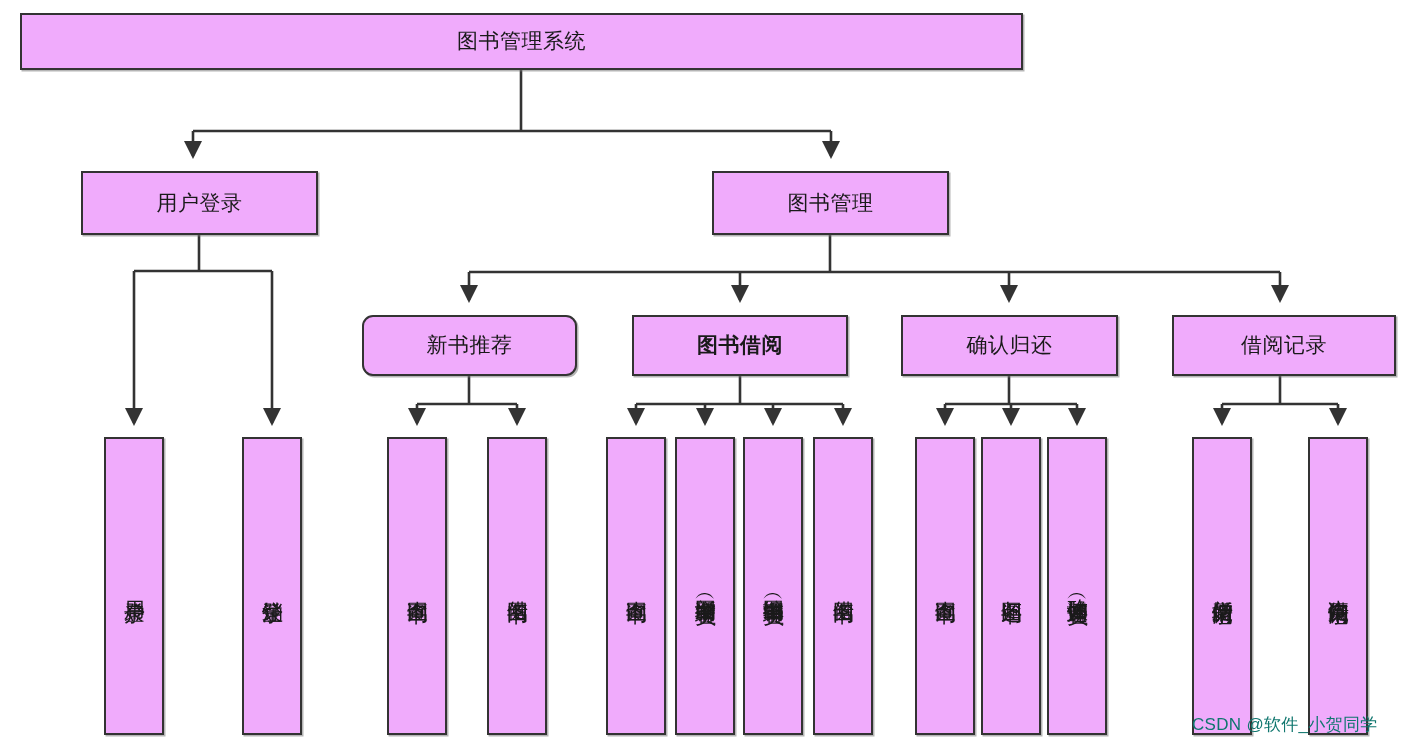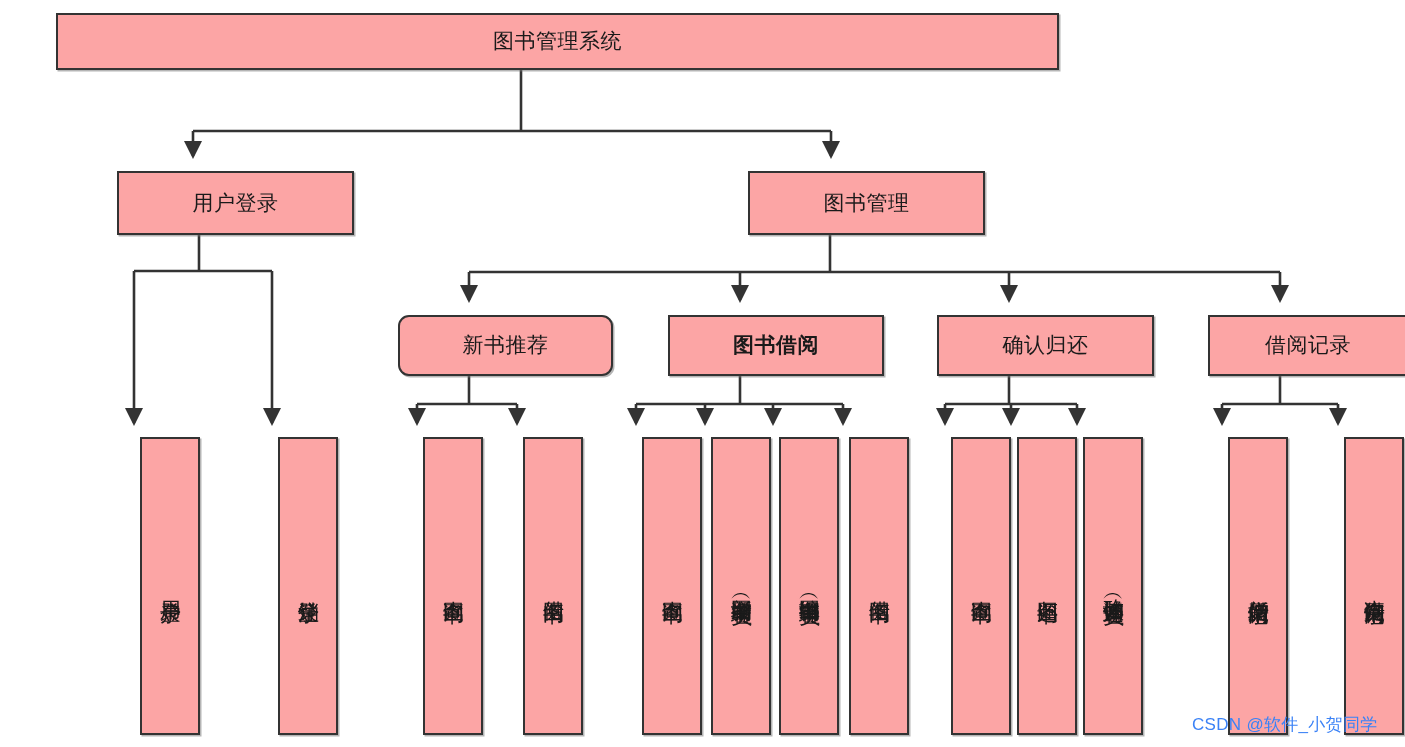--- a/index.html
+++ b/index.html
@@ -20,27 +20,26 @@
   #diagram-svg {
     position: absolute;
     left: 0;
     top: 0;
     width: 1405px;
     height: 747px;
   }
   .node-box {
     position: absolute;
     box-sizing: border-box;
-    background: #fca5a5;
+    background: #f0abfc;
     border: 2px solid #333333;
     display: flex;
     align-items: center;
     justify-content: center;
     box-shadow: 1.5px 1.5px 0 0 rgba(120,120,120,0.55);
-    margin-left: 36px;
   }
   .node-label-h {
     font-size: 21px;
     color: #1a1a1a;
     line-height: 1.15;
     white-space: nowrap;
     letter-spacing: 0.5px;
   }
   .node-box.vertical {
     align-items: center;
@@ -53,21 +52,21 @@
     text-orientation: upright;
     line-height: 1.28;
     letter-spacing: 1px;
     max-height: 100%;
   }
   #watermark {
     position: absolute;
     left: 1192px;
     top: 713px;
     font-size: 17px;
-    color: #3b82f6;
+    color: #0f766e;
     white-space: nowrap;
     letter-spacing: 0.3px;
   }
 </style>
 </head>
 <body>
 
 <div id="stage">
 
   <svg id="diagram-svg" viewBox="0 0 1405 747" xmlns="http://www.w3.org/2000/svg">
@@ -133,21 +132,21 @@
 
   <div class="node-box" style="left:362px; top:315px; width:215px; height:61px;border-radius:11px;">
     <span class="node-label-h">新书推荐</span>
   </div>
   <div class="node-box" style="left:632px; top:315px; width:216px; height:61px;font-weight:bold;">
     <span class="node-label-h">图书借阅</span>
   </div>
   <div class="node-box" style="left:901px; top:315px; width:217px; height:61px;">
     <span class="node-label-h">确认归还</span>
   </div>
-  <div class="node-box" style="left:1172px; top:315px; width:200px; height:61px;text-align:center;">
+  <div class="node-box" style="left:1172px; top:315px; width:224px; height:61px;text-align:center;">
     <span class="node-label-h">借阅记录</span>
   </div>
 
   <div class="node-box vertical" style="left:104px; top:437px; width:60px; height:298px;">
     <span class="node-label-v">用户登录</span>
   </div>
   <div class="node-box vertical" style="left:242px; top:437px; width:60px; height:298px;">
     <span class="node-label-v">注销登录</span>
   </div>
 

